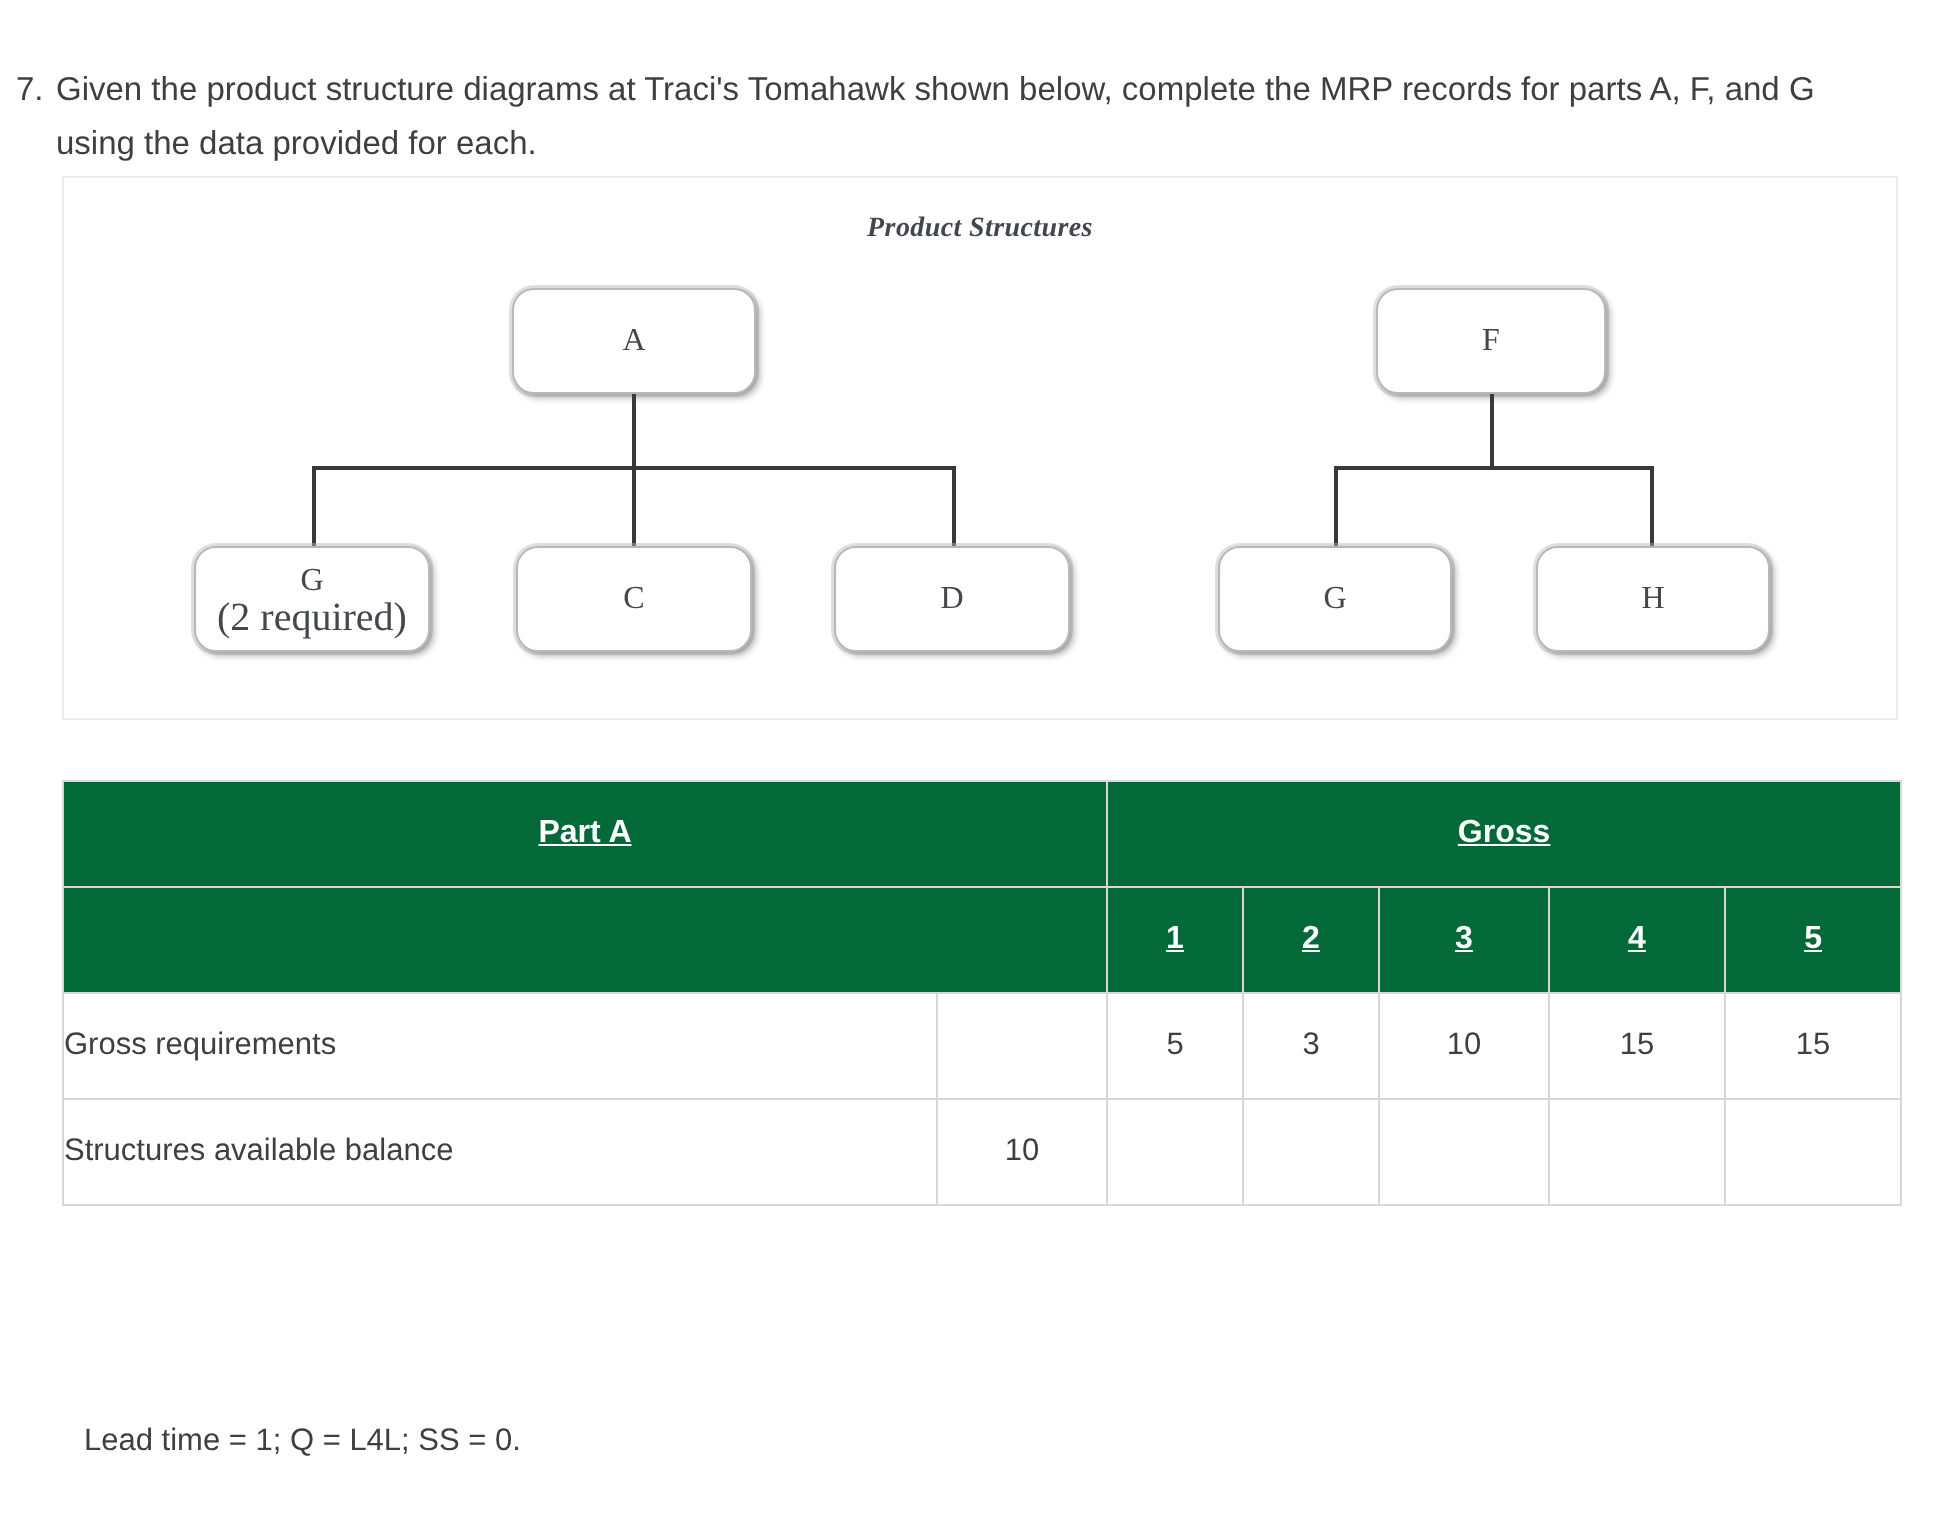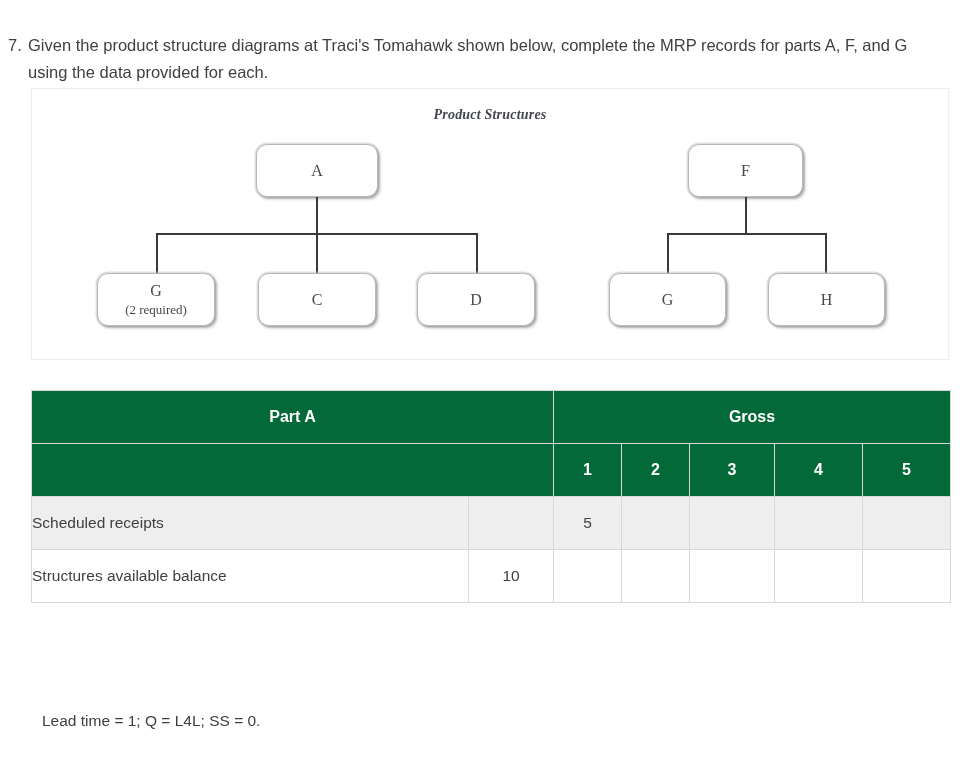--- a/index.html
+++ b/index.html
@@ -75,21 +75,21 @@
     font-size: 16px;
     color: #45474e;
     display: flex;
     flex-direction: column;
     align-items: center;
     justify-content: center;
     line-height: 19px;
     text-align: center;
   }
   .node .sub {
-    font-size: 13px;
+    font-size: 20px;
   }
   .edge {
     position: absolute;
     background: #39393b;
   }
   .edge.v { width: 1.6px; }
   .edge.h { height: 1.6px; }
 
   
   #mrp-table {
@@ -105,20 +105,21 @@
     border: 1px solid #d8d8d8;
     padding: 0;
     height: 53px;
     box-sizing: border-box;
   }
   thead th {
     background: #046938;
     color: #ffffff;
     border-color: #046938;
     font-weight: bold;
+    text-decoration: underline;
   }
   thead tr.top-row th { height: 59px; }
   thead tr.wk-row th  { height: 46px; }
   th.part-title { font-size: 16px; }
   th.week-title { font-size: 16px; }
   th.wk-num { font-size: 16px; text-align: center; }
   tbody tr.shade td { background: #eeeeee; }
   tbody tr td { background: #ffffff; }
   td.rowlabel {
     text-align: left;
@@ -205,28 +206,28 @@
     <tr class="wk-row">
       <th colspan="2"></th>
       <th class="wk-num">1</th>
       <th class="wk-num">2</th>
       <th class="wk-num">3</th>
       <th class="wk-num">4</th>
       <th class="wk-num">5</th>
     </tr>
   </thead>
   <tbody>
-    <tr class="shade">
-      <td class="rowlabel blank-seam">Scheduled receipts</td>
+    <tr>
+      <td class="rowlabel blank-seam">Gross requirements</td>
       <td class="val blank-seam"></td>
       <td class="val">5</td>
-      <td class="val"></td>
-      <td class="val"></td>
-      <td class="val"></td>
-      <td class="val"></td>
+      <td class="val">3</td>
+      <td class="val">10</td>
+      <td class="val">15</td>
+      <td class="val">15</td>
     </tr>
     <tr>
       <td class="rowlabel">Structures available balance</td>
       <td class="val">10</td>
       <td class="val"></td>
       <td class="val"></td>
       <td class="val"></td>
       <td class="val"></td>
       <td class="val"></td>
     </tr>

